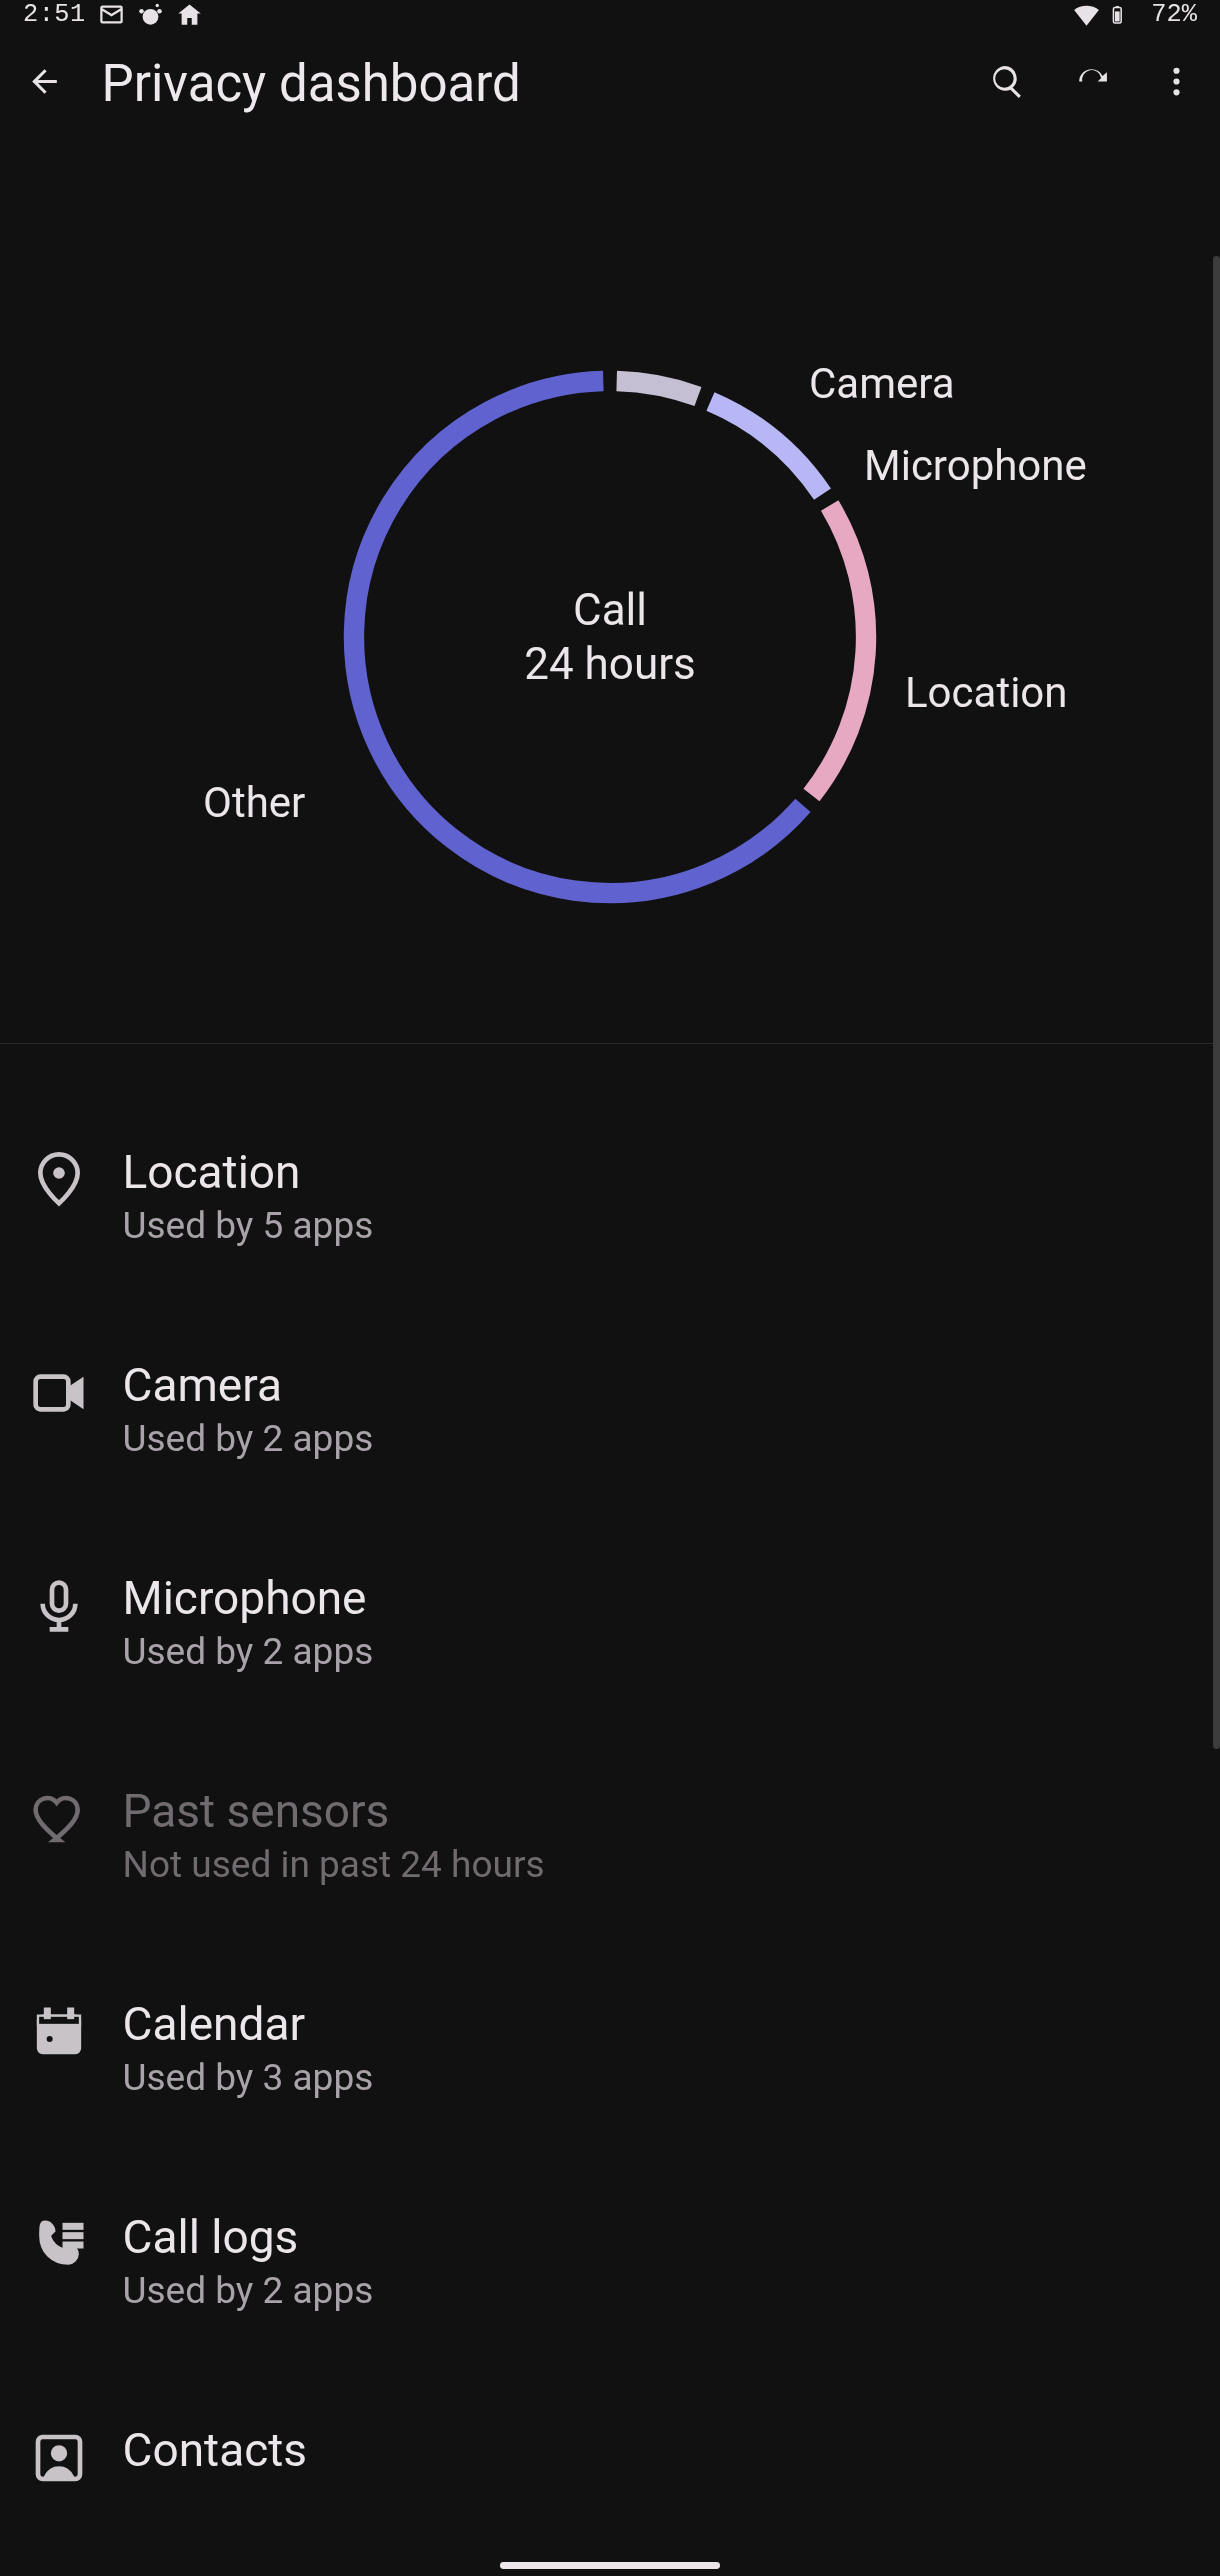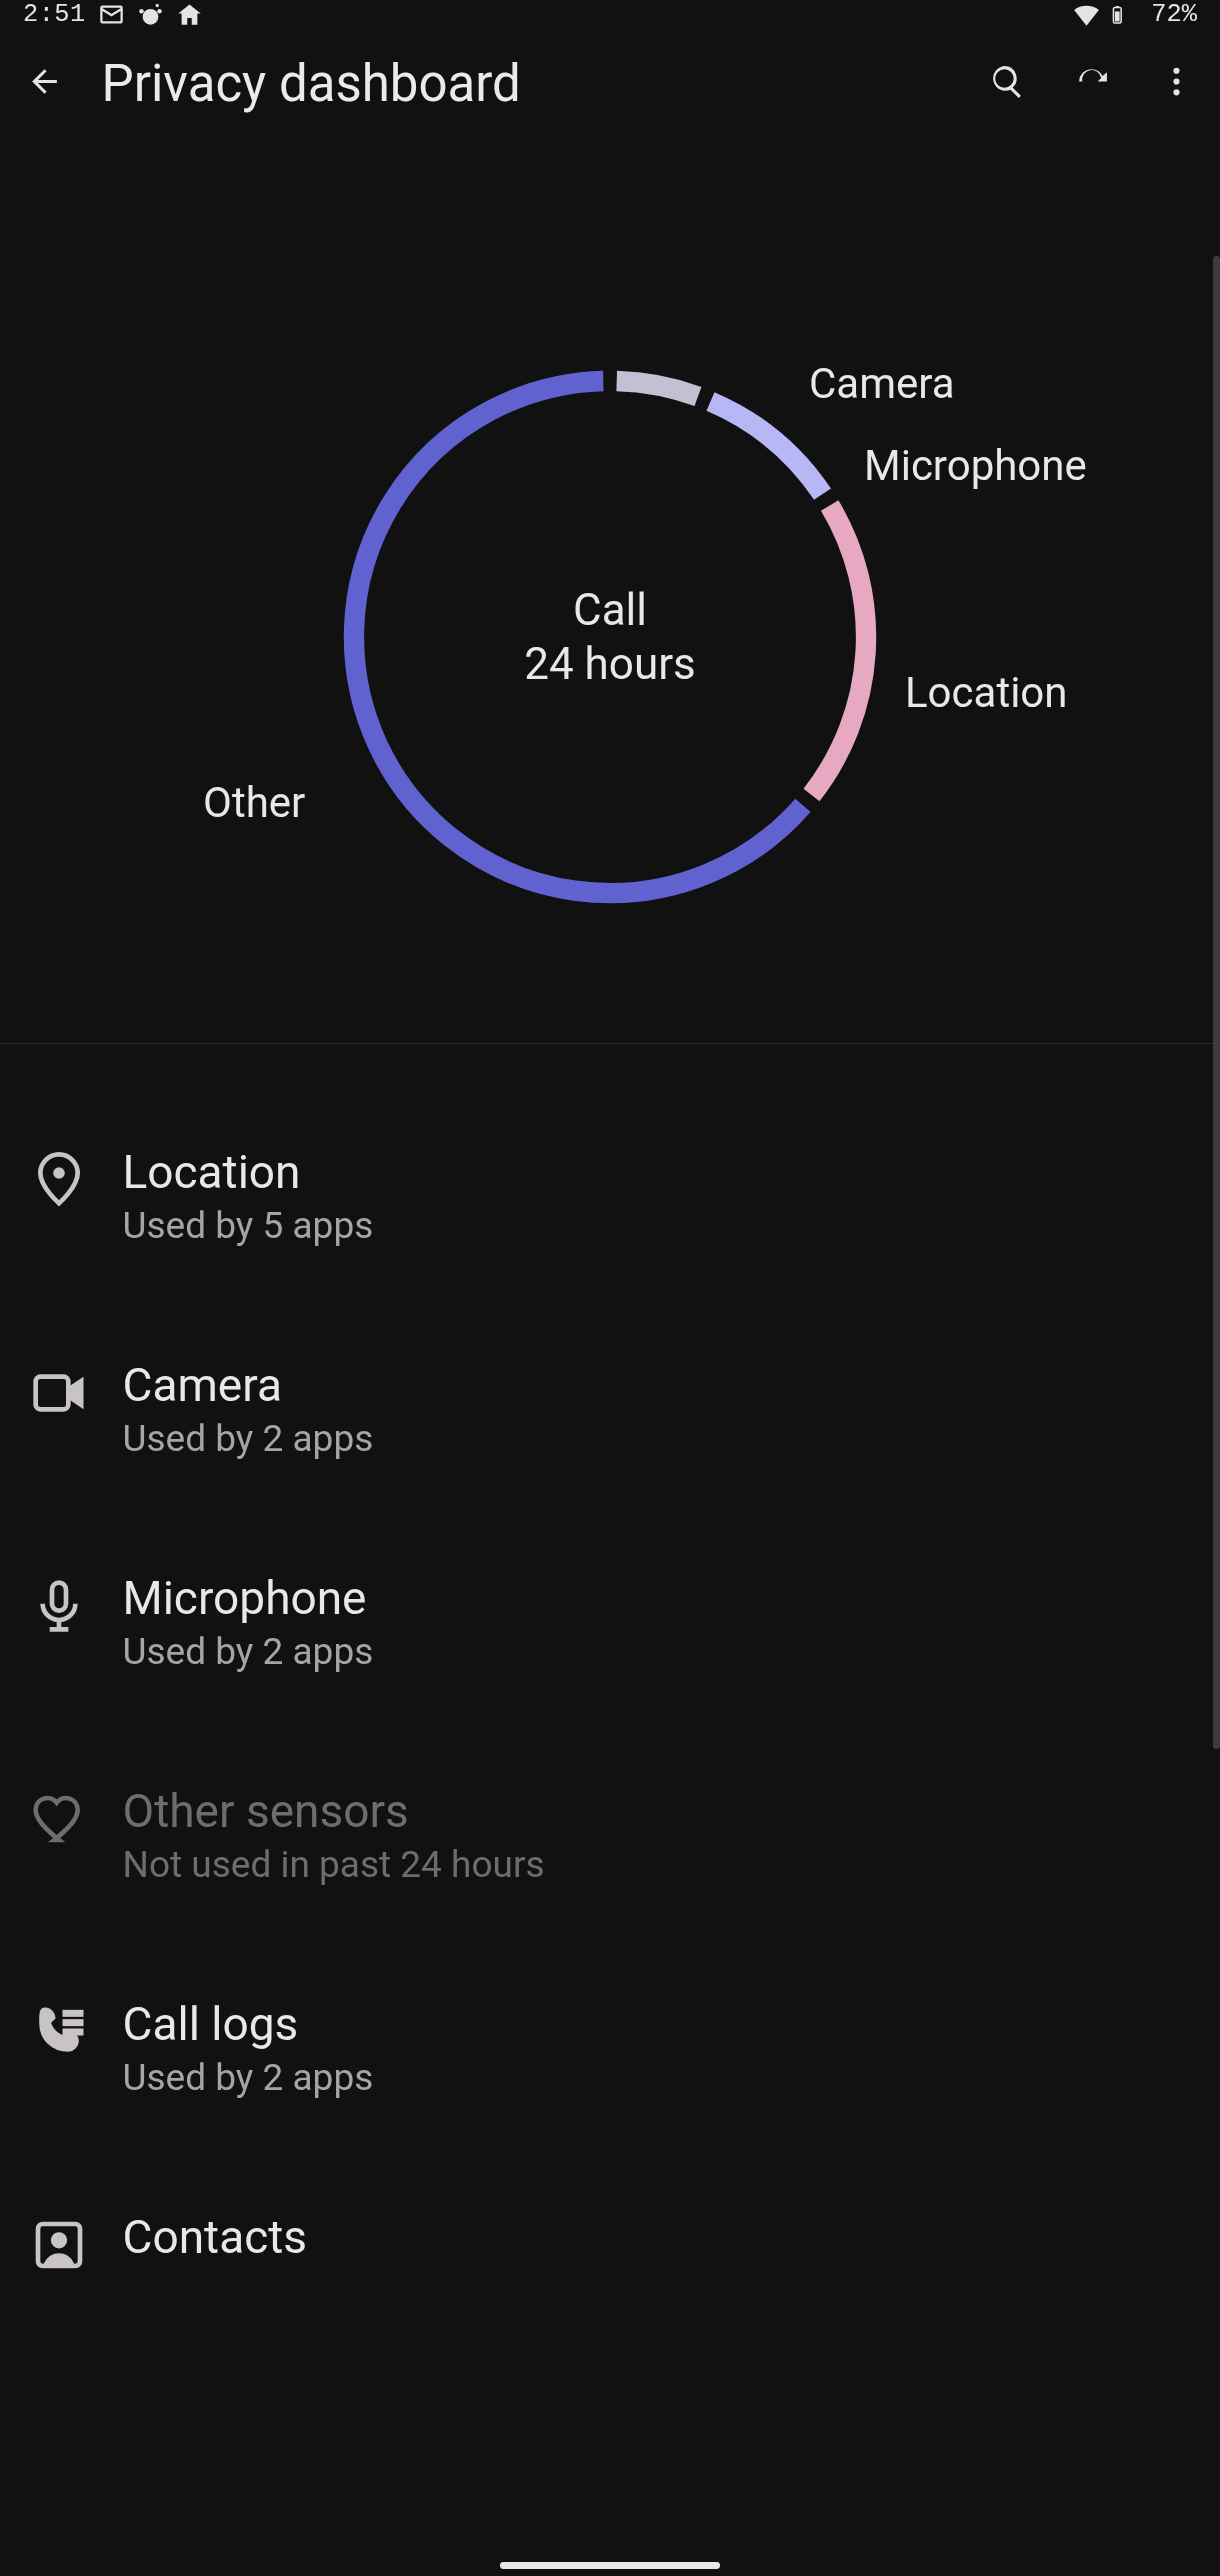--- a/index.html
+++ b/index.html
@@ -239,22 +239,31 @@
       <div class="perm-text">
         <div class="title">Microphone</div>
         <div class="sub">Used by 2 apps</div>
       </div>
     </div>
     <div class="perm-item disabled">
       <svg class="perm-icon" viewBox="0 0 24 24">
         <use href="#icon-heart"></use>
       </svg>
       <div class="perm-text">
-        <div class="title">Other sensors</div>
+        <div class="title">Past sensors</div>
         <div class="sub">Not used in past 24 hours</div>
+      </div>
+    </div>
+    <div class="perm-item">
+      <svg class="perm-icon" viewBox="0 0 24 24">
+        <use href="#icon-calendar"></use>
+      </svg>
+      <div class="perm-text">
+        <div class="title">Calendar</div>
+        <div class="sub">Used by 3 apps</div>
       </div>
     </div>
     <div class="perm-item">
       <svg class="perm-icon" viewBox="0 0 24 24">
         <use href="#icon-call"></use>
       </svg>
       <div class="perm-text">
         <div class="title">Call logs</div>
         <div class="sub">Used by 2 apps</div>
       </div>

